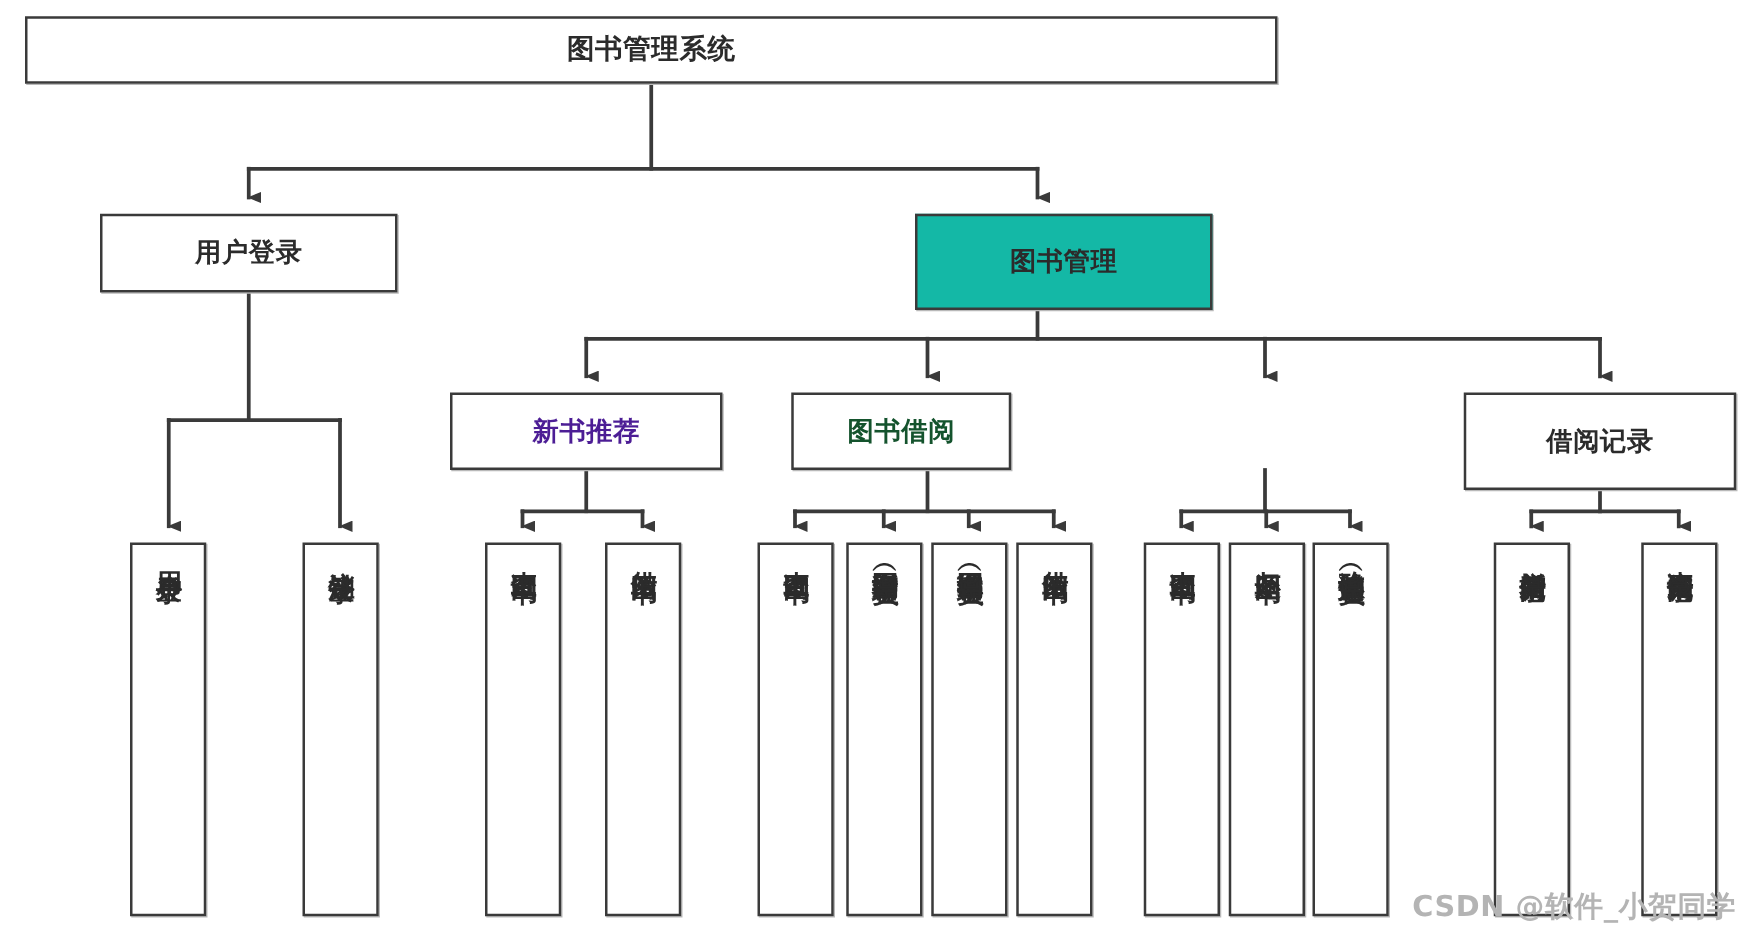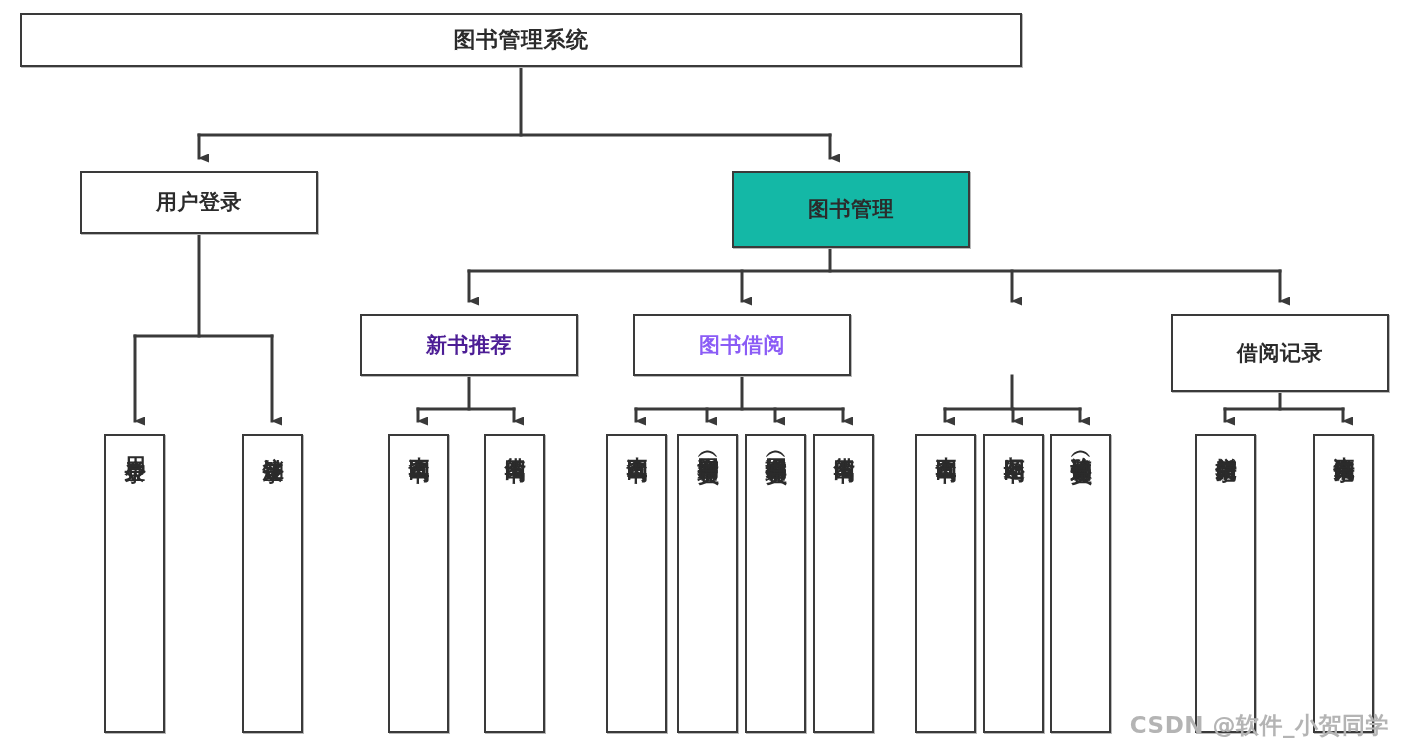--- a/index.html
+++ b/index.html
@@ -142,21 +142,21 @@
   <div class="node horiz" style="left: 80px; top: 171px; width: 238px; height: 63px; background: rgb(255, 255, 255); border-color: rgb(58, 58, 58); color: rgb(43, 43, 43);">
     <span class="node-label">用户登录</span>
   </div>
   <div class="node horiz" style="left: 710px; top: 171px; width: 238px; height: 77px; background: #14b8a6; border-color: rgb(58, 58, 58); color: rgb(43, 43, 43); margin-left: 22px;">
     <span class="node-label">图书管理</span>
   </div>
 
   <div class="node horiz" style="left: 360px; top: 314px; width: 218px; height: 62px; background: rgb(255, 255, 255); border-color: rgb(58, 58, 58); color: #4c1d95;">
     <span class="node-label">新书推荐</span>
   </div>
-  <div class="node horiz" style="left: 633px; top: 314px; width: 218px; height: 62px; background: rgb(255, 255, 255); border-color: rgb(58, 58, 58); color: #8b5cf6;">
+  <div class="node horiz" style="left: 633px; top: 314px; width: 176px; height: 62px; background: rgb(255, 255, 255); border-color: rgb(58, 58, 58); color: #14532d;">
     <span class="node-label">图书借阅</span>
   </div>
   <div class="node horiz" style="left: 1171px; top: 314px; width: 218px; height: 78px; background: rgb(255, 255, 255); border-color: rgb(58, 58, 58); color: rgb(43, 43, 43);">
     <span class="node-label">借阅记录</span>
   </div>
 
   <div class="node vert" style="left: 104px; top: 434px; width: 61px; height: 299px; background: rgb(255, 255, 255); border-color: rgb(58, 58, 58); color: rgb(43, 43, 43);">
     <span class="node-label">用户登录</span>
   </div>
   <div class="node vert" style="left: 242px; top: 434px; width: 61px; height: 299px; background: rgb(255, 255, 255); border-color: rgb(58, 58, 58); color: rgb(43, 43, 43);">

